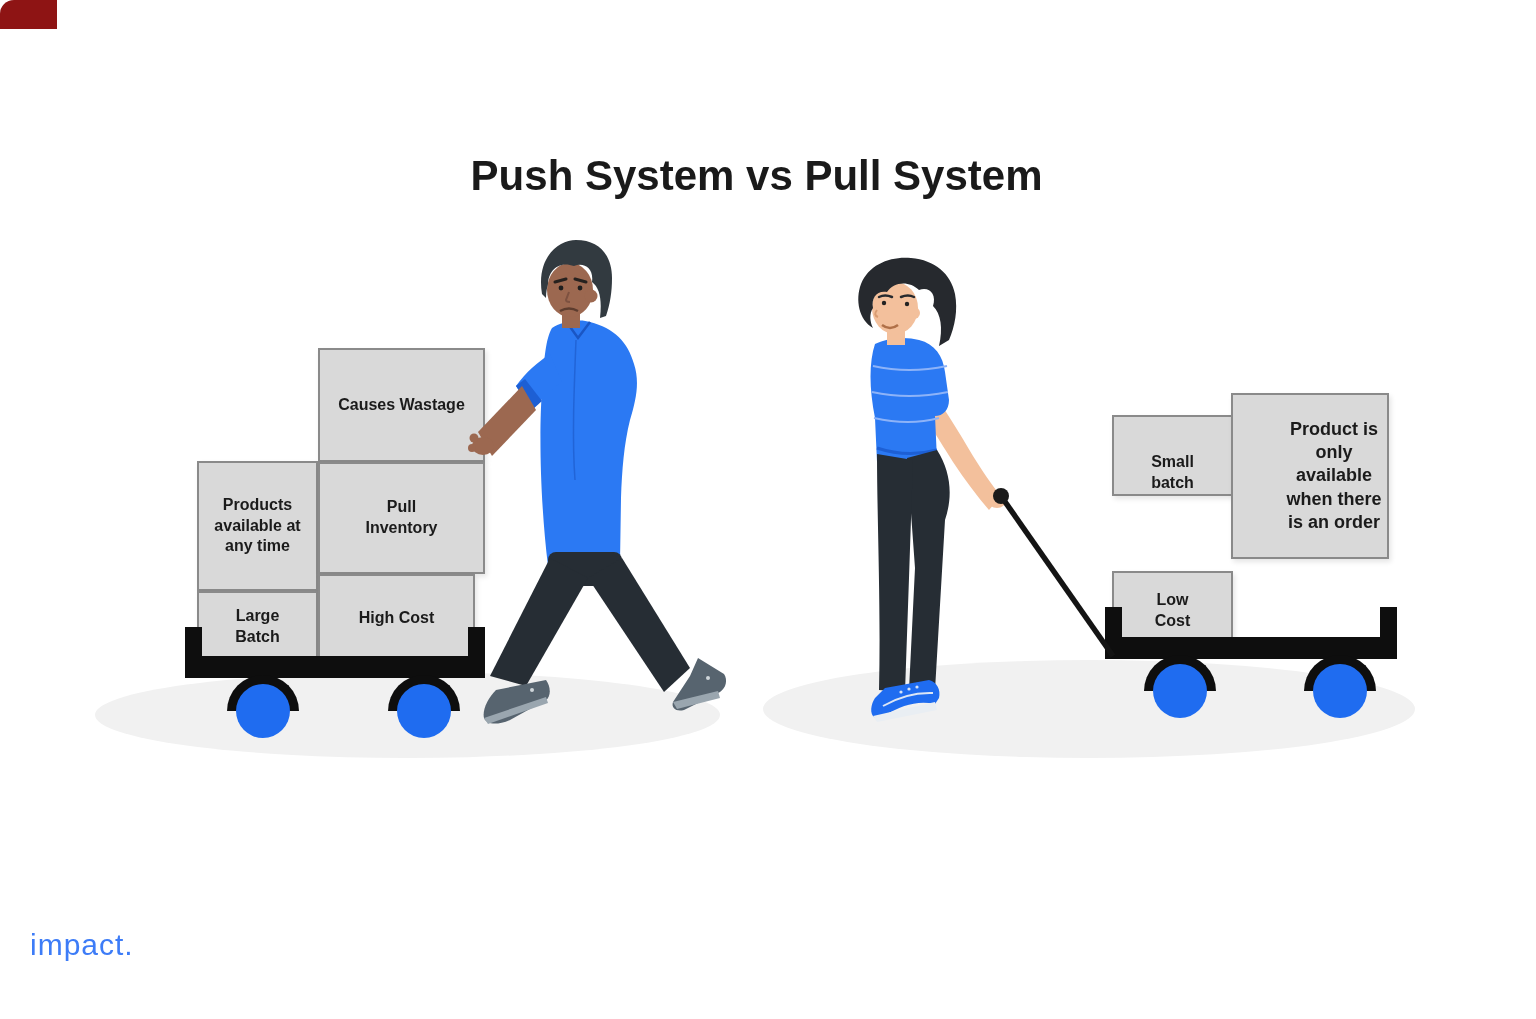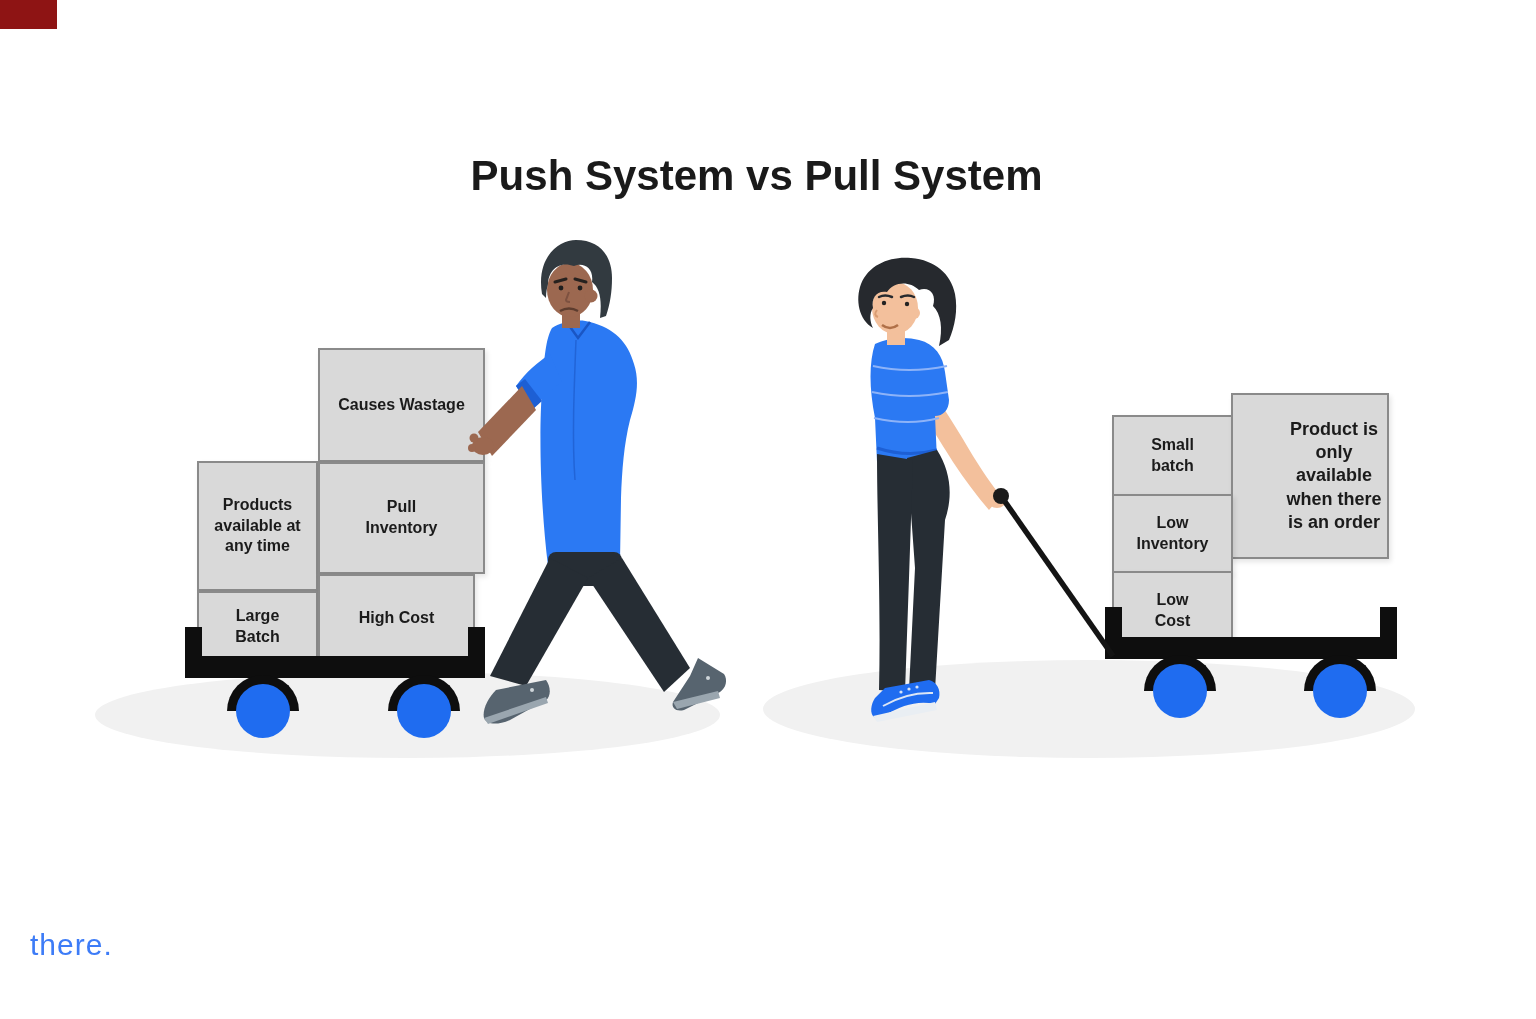--- a/index.html
+++ b/index.html
@@ -4,20 +4,21 @@
 <style>
   :root{
     --accent-blue:#1f6cf0; --box-fill:#d9d9d9; --box-border:#8a8a8a;
     --cart-black:#0e0e0e; --logo-blue:#3d7cf7; --title-color:#1a1a1a;
     --shadow:#f1f1f1; --corner-mark-red:#8e1414;
   }
   html,body{margin:0;padding:0;background:#fff;}
   .canvas{
     position:relative;width:1536px;height:1019px;overflow:hidden;background:#ffffff;
     font-family:"Liberation Sans",sans-serif;
+    border-radius:14px;
   }
   .corner-mark{position:absolute;left:0;top:0;width:57px;height:29px;background:var(--corner-mark-red,#8e1414);}
   .title{
     position:absolute;left:50%;top:152px;transform:translateX(-52%);
     font-size:42px;font-weight:700;color:var(--title-color,#1a1a1a);white-space:nowrap;letter-spacing:0px;
   }
   .ground-shadow{position:absolute;border-radius:50%;background:var(--shadow,#f1f1f1);}
   .shadow-left{left:95px;top:672px;width:625px;height:86px;}
   .shadow-right{left:763px;top:660px;width:652px;height:98px;}
 
@@ -67,28 +68,25 @@
   <div class="box" style="left:318px;top:462px;width:167px;height:112px;">
     <span class="lbl maxw-95">Pull Inventory</span>
   </div>
   <div class="box" style="left:197px;top:591px;width:121px;height:72px;">
     <span class="lbl maxw-60">Large Batch</span>
   </div>
   <div class="box" style="left:318px;top:574px;width:157px;height:89px;">
     <span class="lbl">High Cost</span>
   </div>
 
-  <div class="box" style="left:1112px;top:415px;width:121px;height:81px;">
+  <div class="box" style="left:1112px;top:415px;width:121px;height:81px;align-items:flex-end;">
     <span class="lbl maxw-70">Small batch</span>
   </div>
   <div class="box fs18" style="left:1231px;top:393px;width:158px;height:166px;padding-left:48px;">
     <span class="lbl maxw-135">Product is only available when there is an order</span>
-  </div>
-  <div class="box" style="left:1112px;top:494px;width:121px;height:79px;">
-    <span class="lbl maxw-95">Low Inventory</span>
   </div>
   <div class="box" style="left:1112px;top:571px;width:121px;height:79px;">
     <span class="lbl maxw-60">Low Cost</span>
   </div>
 
   <div>
     <div class="cart-post" style="left:185px;top:627px;width:17px;height:51px;"></div>
     <div class="cart-post" style="left:468px;top:627px;width:17px;height:51px;"></div>
     <div class="cart-bar" style="left:185px;top:656px;width:300px;height:22px;"></div>
     <div class="fender" style="left:227px;top:675px;"></div>
@@ -186,15 +184,15 @@
       <circle cx="66" cy="441" r="1.6" fill="#d7e3f6"></circle>
       <circle cx="74" cy="439" r="1.6" fill="#d7e3f6"></circle>
     </g>
   </svg>
 
   <svg style="left:985px;top:482px;" width="140" height="185" viewBox="0 0 140 185">
     <line x1="16" y1="14" x2="128" y2="174" stroke="#141414" stroke-width="5.5"></line>
     <circle cx="16" cy="14" r="8" fill="#1a1a1a"></circle>
   </svg>
 
-  <div class="logo">there.</div>
+  <div class="logo">impact.</div>
 
 </div>
 
 </body></html>

